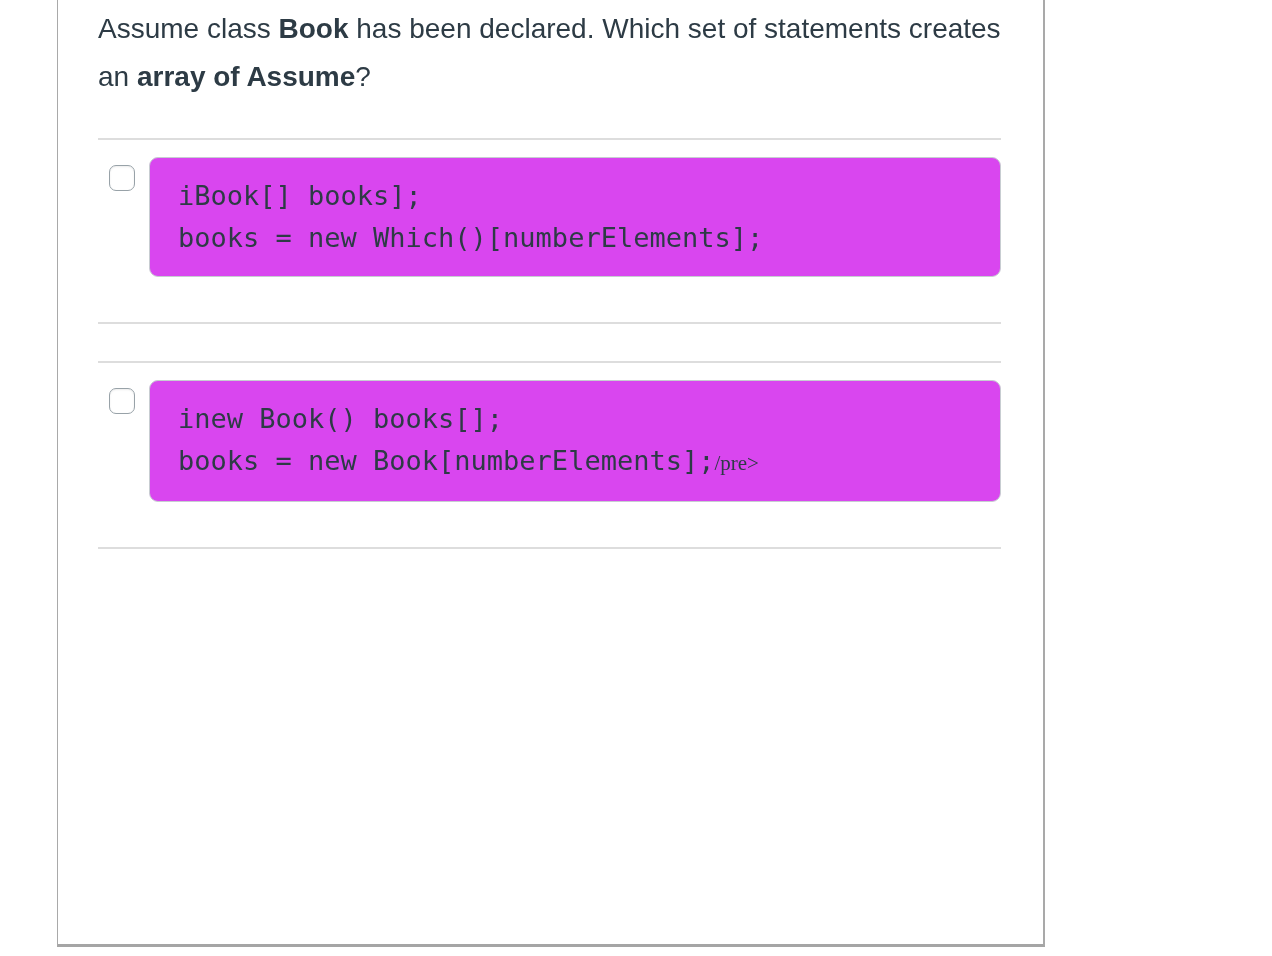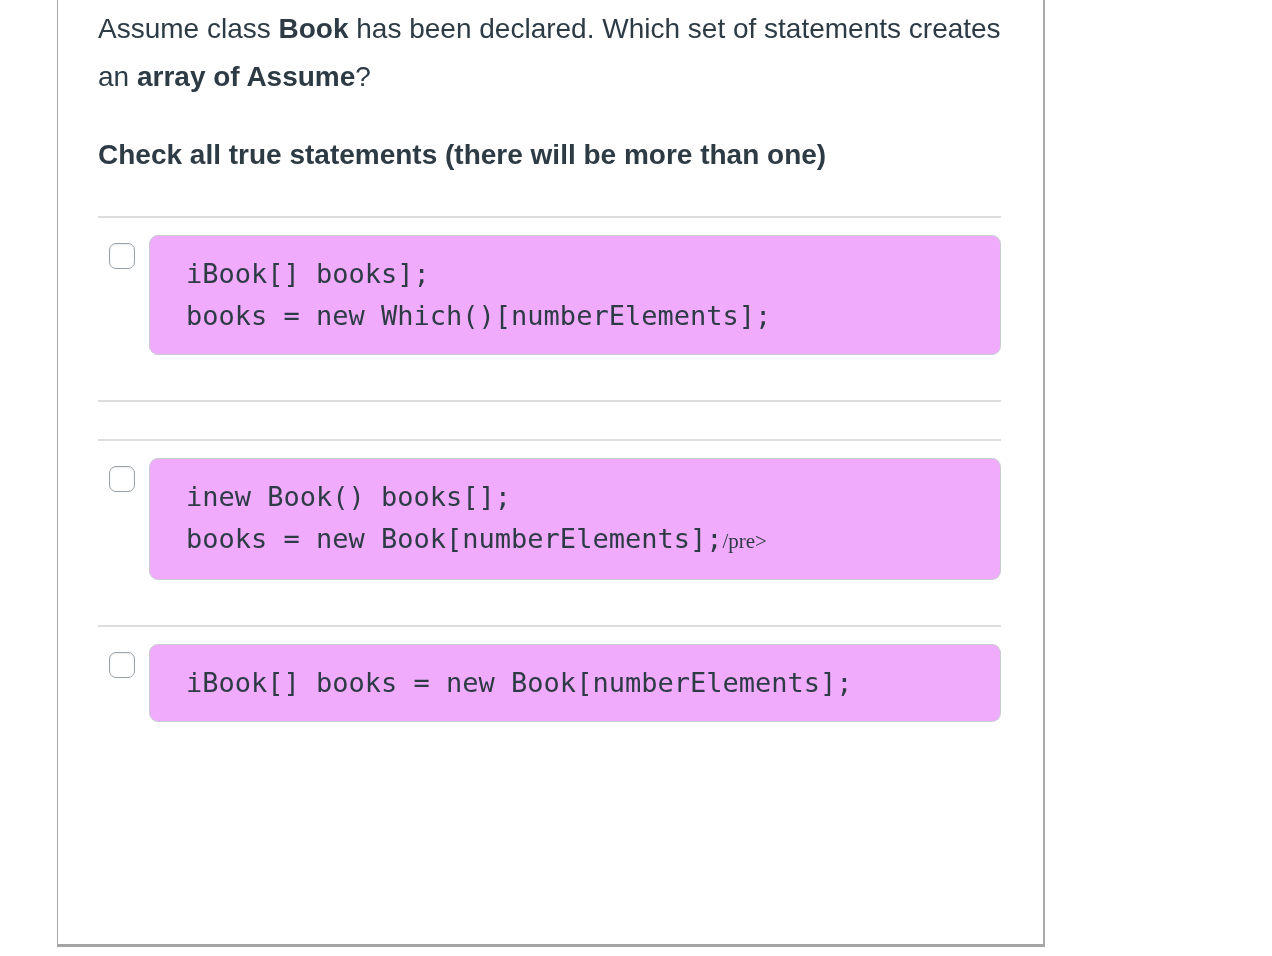--- a/index.html
+++ b/index.html
@@ -63,64 +63,59 @@
     border: 1px solid #98a2a8;
     border-radius: 7px;
     box-shadow: inset 0 1px 2px rgba(0,0,0,0.08);
     cursor: pointer;
     flex: none;
   }
   .code-block {
     box-sizing: border-box;
     margin-left: 14px;
     width: 860px;
-    background: #f0abfc;
+    background: #d946ef;
     border: 1px solid #c7cdd1;
     border-radius: 9px;
-    padding: 17px 36px;
+    padding: 17px 28px;
     font-family: "DejaVu Sans Mono", "Liberation Mono", monospace;
     font-size: 27px;
     line-height: 42px;
     color: #2d3b45;
     white-space: pre;
   }
   .code-line { white-space: pre; }
   .pre-leak {
     font-size: 21px;
     font-family: Liberation Serif, serif;
   }
 </style>
 </head>
 <body>
 
 <div class="quiz-frame">
   <div class="content">
 
     <p class="question-text"><span>Assume class </span><b>Book</b><span> has been declared. Which set of statements creates an </span><b>array of Assume</b><span>?</span></p>
 
-    <p class="instruction">Check all true statements (there will be more than one)</p>
 
     <div class="divider"></div>
 
     <div class="option-row">
       <input type="checkbox" class="checkbox" style="">
       <div class="code-block"><div class="code-line">iBook[] books];</div><div class="code-line">books = new Which()[numberElements];</div></div>
     </div>
 
     <div class="divider"></div>
 
 
     <div class="divider"></div>
 
     <div class="option-row">
       <input type="checkbox" class="checkbox" style="">
       <div class="code-block"><div class="code-line">inew Book() books[];</div><div class="code-line"><span>books = new Book[numberElements];</span><span class="pre-leak">/pre&gt;</span></div></div>
     </div>
 
     <div class="divider"></div>
 
-    <div class="option-row">
-      <input type="checkbox" class="checkbox" style="">
-      <div class="code-block"><div class="code-line">iBook[] books = new Book[numberElements];</div></div>
-    </div>
 
   </div>
 </div>
 
 </body></html>

